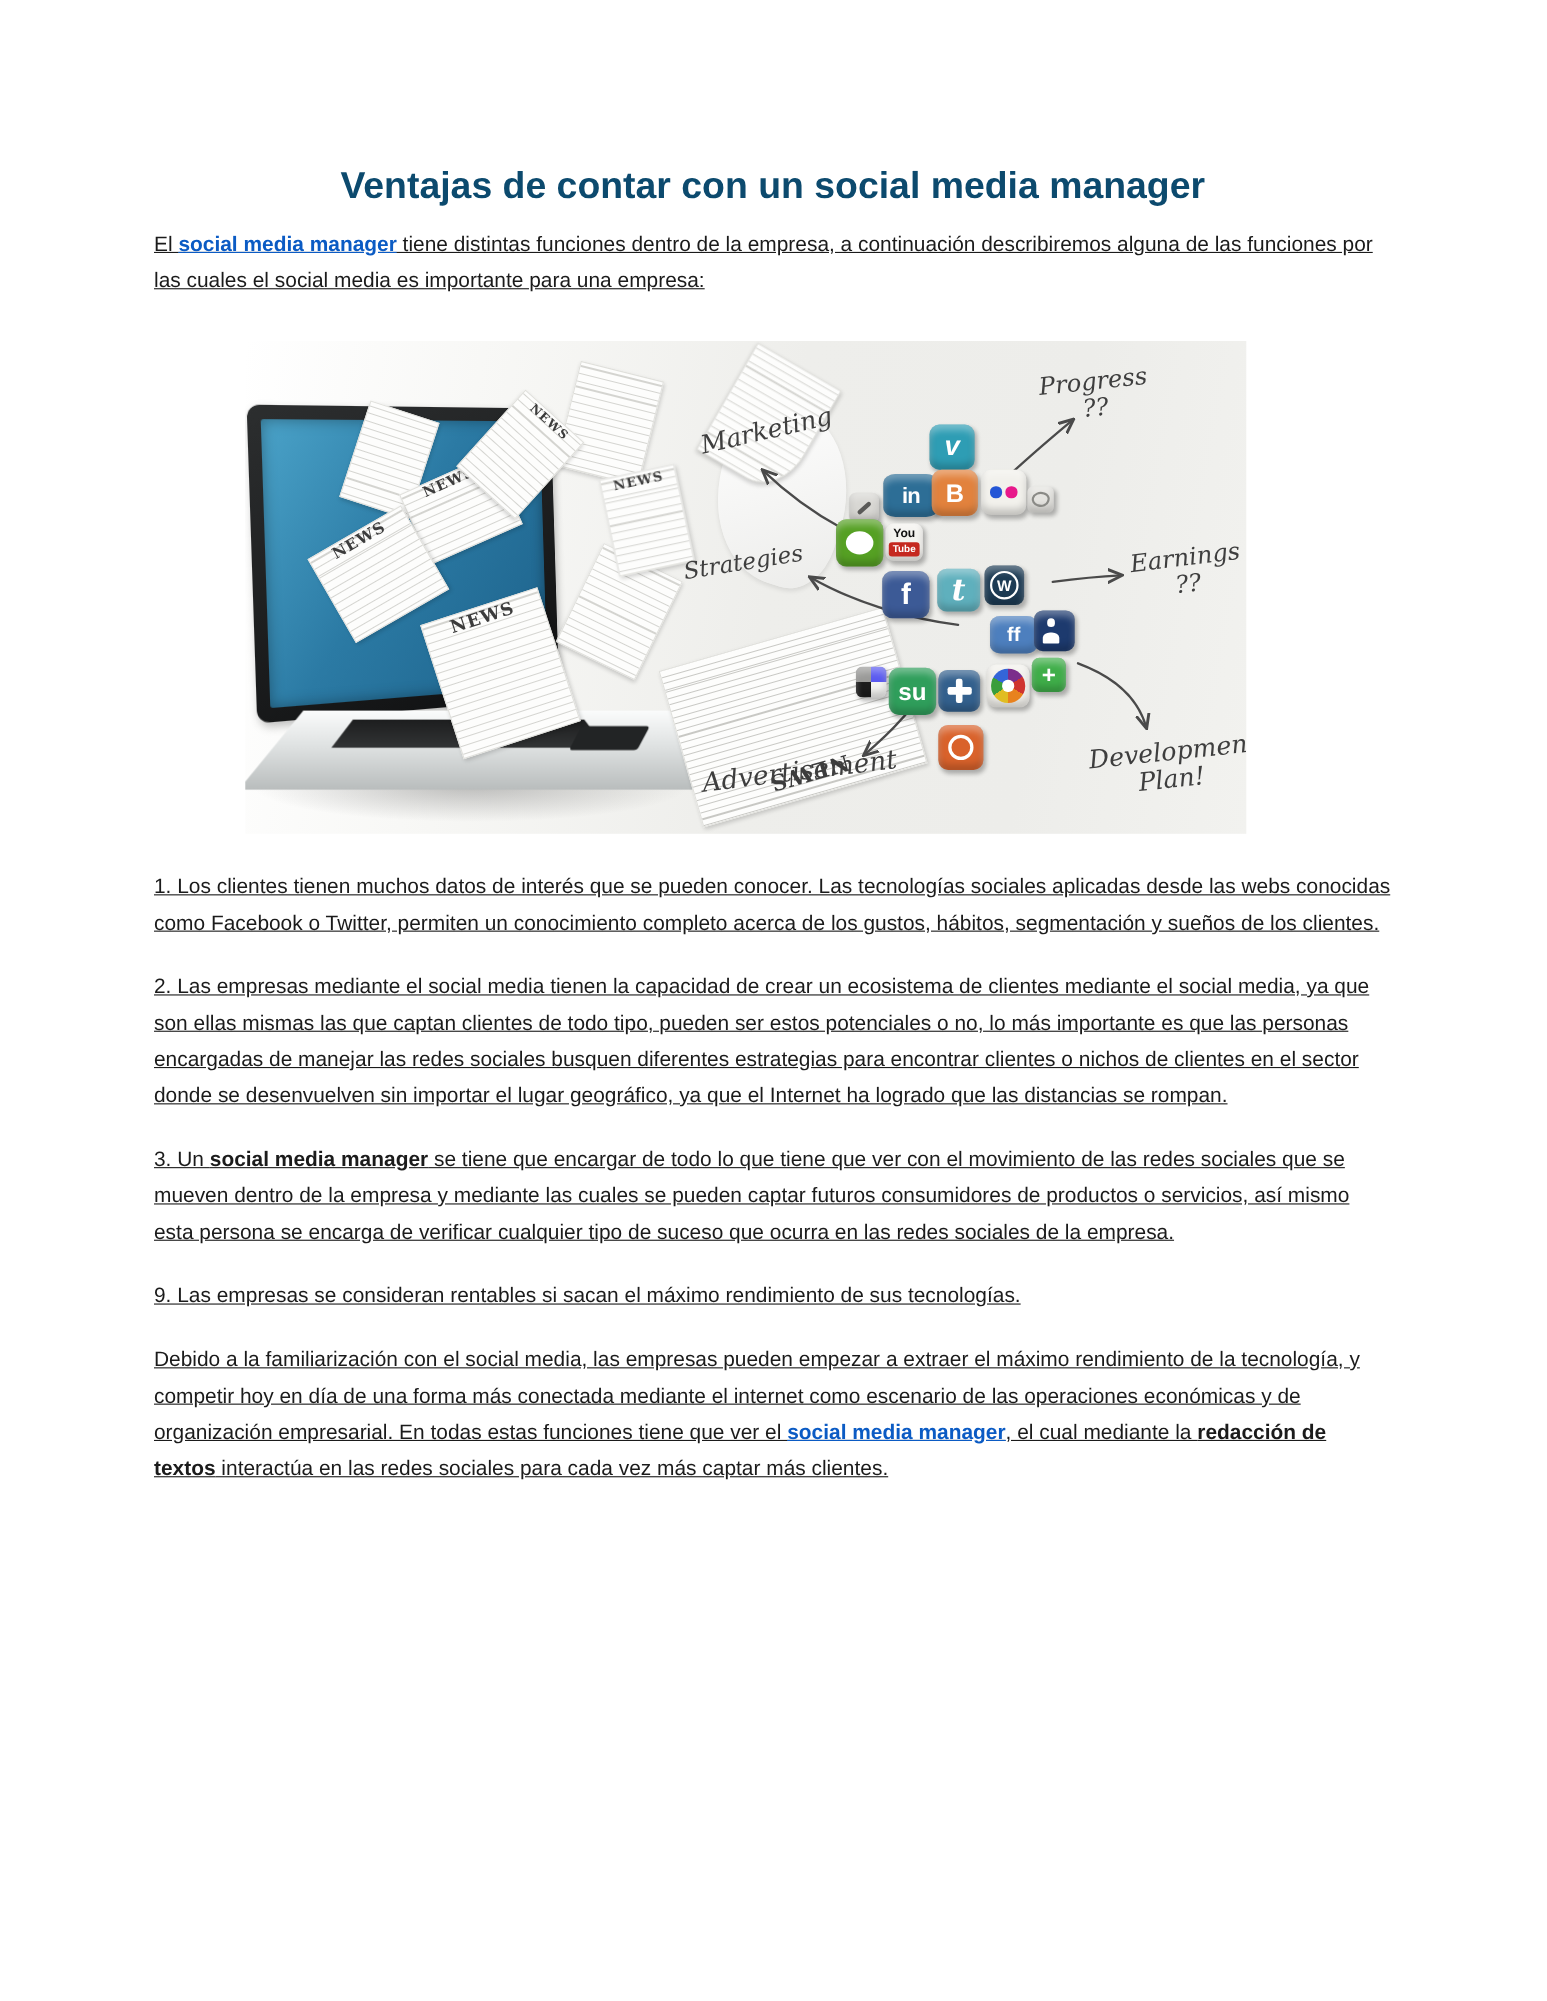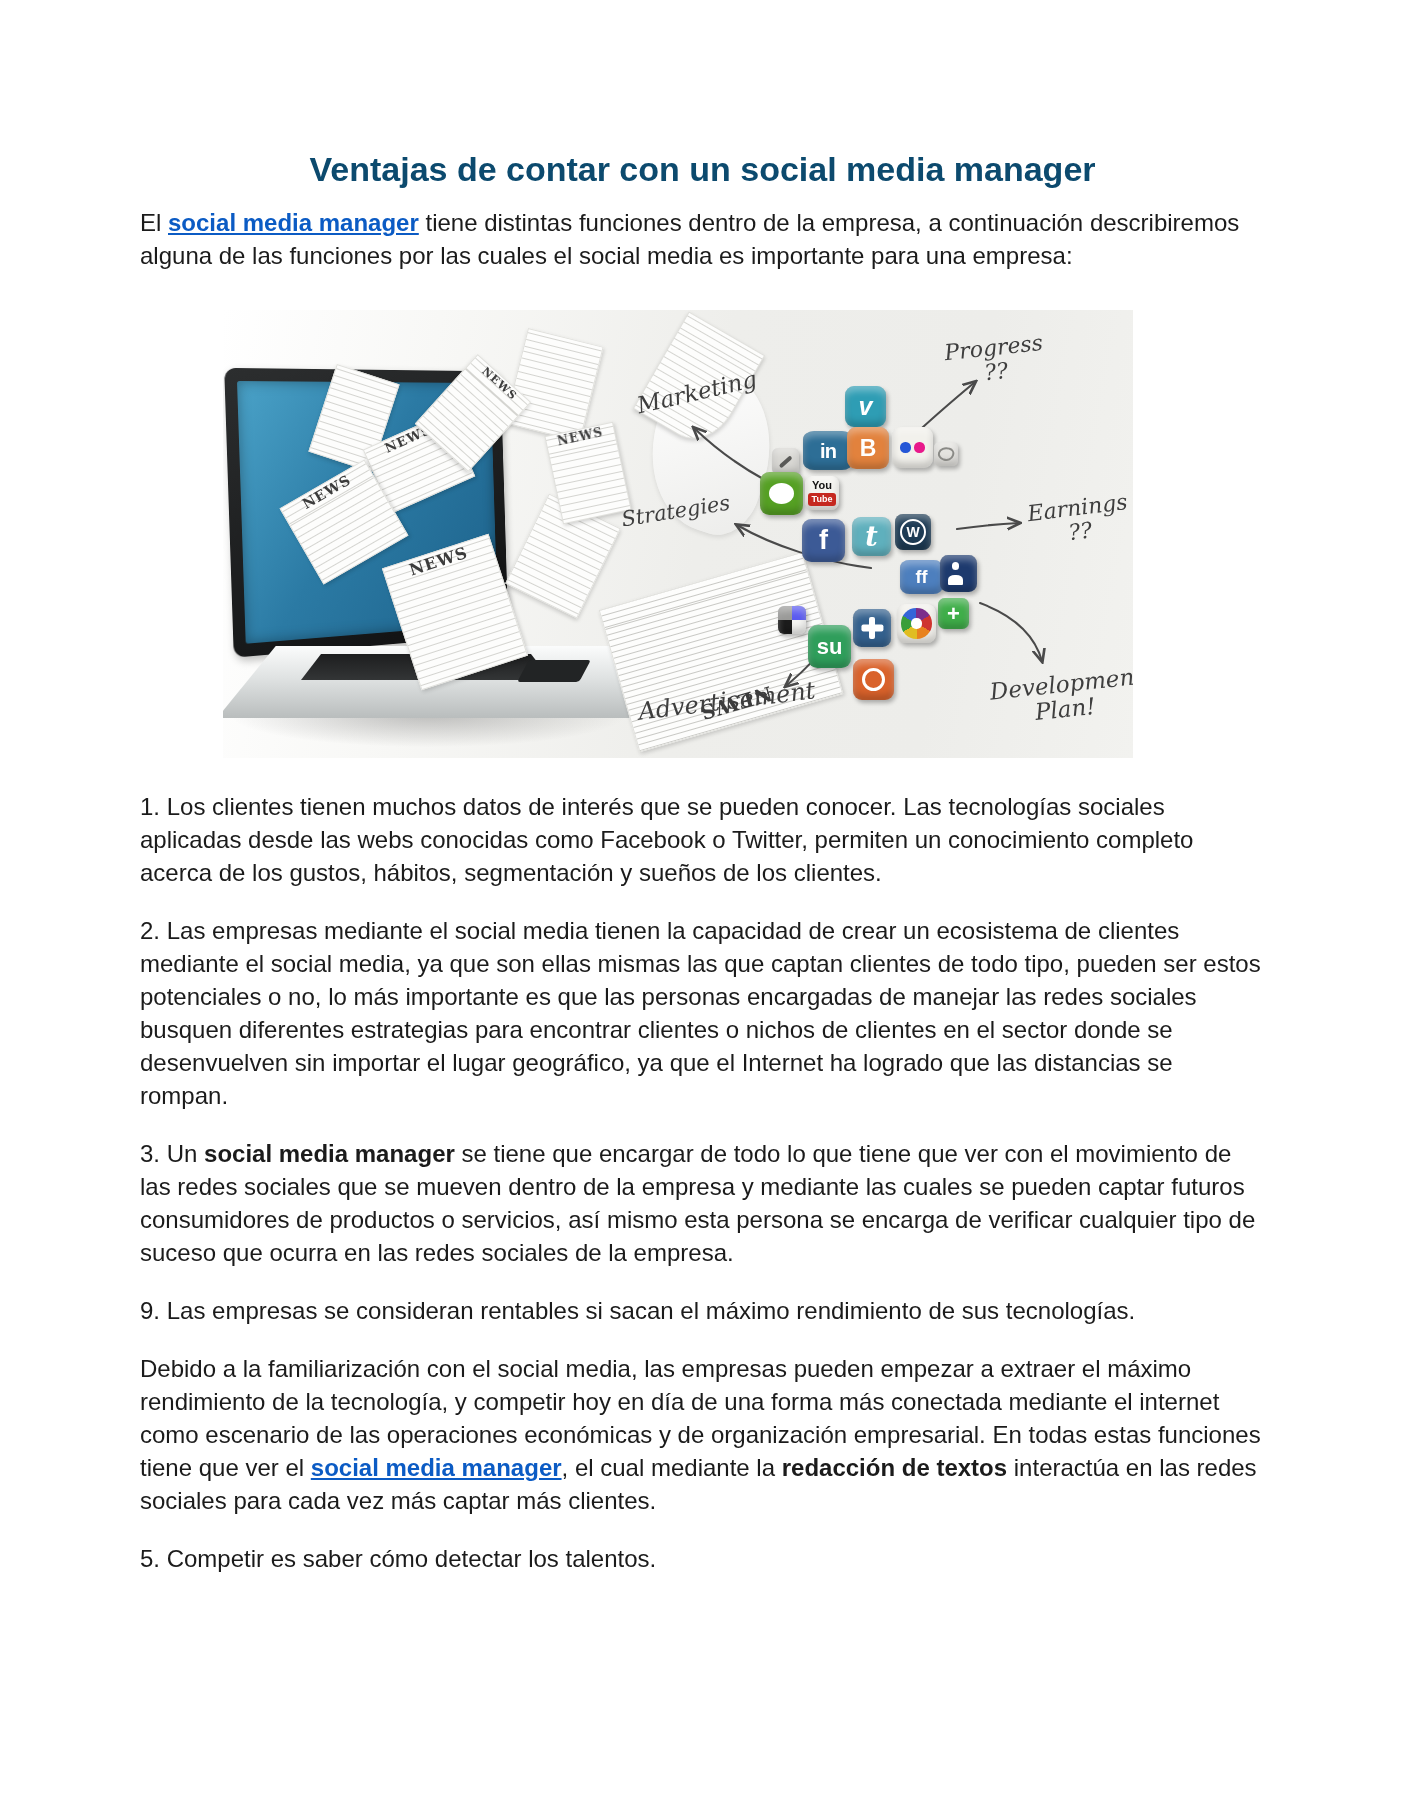--- a/index.html
+++ b/index.html
@@ -1,19 +1,19 @@
 <!DOCTYPE html>
 <html><head>
 <meta charset="utf-8">
 <style>
   html,body{margin:0;padding:0;background:#fff;}
   body{width:1406px;height:1819px;position:relative;font-family:"Liberation Sans",sans-serif;color:#1b1b1b;}
   .doc{padding:148px 141px 0 140px;}
   h1.title{font-size:34px;line-height:42px;font-weight:700;text-align:center;margin:0 0 16px 0;color:#0c4a6e;}
-  p.para{font-size:24px;line-height:33px;margin:0 0 25px 0;}
+  p.para{font-size:19px;line-height:33px;margin:0 0 25px 0;text-decoration:underline;}
   .run-plain{font-weight:400;}
   .run-bold{font-weight:700;}
   a.run-link{font-weight:700;text-decoration:underline;cursor:pointer;}
 
   
   figure.photo{position:relative;width:910px;height:448px;margin:38px 0 32px 83px;overflow:hidden;
     background:linear-gradient(100deg,#ffffff 0%,#f8f8f6 22%,#eeeeeb 52%,#ededea 78%,#f2f2ef 100%);}
   .photo *{box-sizing:border-box;}
 
   
@@ -172,28 +172,27 @@
         <div class="tile t-youtube" style="left: 582px; top: 166px; width: 34px; height: 34px; background: rgb(244, 243, 239);">
           <span class="yt-you">You</span>
           <span class="yt-tube">Tube</span>
         </div>
         <div class="tile t-facebook" style="left: 579px; top: 209px; width: 43px; height: 43px; background: rgb(60, 90, 150); font-size: 27px;">f</div>
         <div class="tile t-twitter" style="left: 629px; top: 207px; width: 39px; height: 39px; background: rgb(95, 176, 189); font-size: 27px;">t</div>
         <div class="tile t-wordpress" style="left: 672px; top: 204px; width: 36px; height: 36px; background: rgb(29, 59, 84); font-size: 14px;">W</div>
         <div class="tile t-friendfeed" style="left: 677px; top: 250px; width: 43px; height: 34px; background: rgb(77, 127, 190); font-size: 18px;">ff</div>
         <div class="tile t-myspace" style="left: 717px; top: 245px; width: 37px; height: 37px; background: rgb(29, 58, 110);"></div>
         <div class="tile t-delicious" style="left: 555px; top: 296px; width: 28px; height: 28px; background: rgb(255, 255, 255);"></div>
-        <div class="tile t-stumbleupon" style="left: 585px; top: 297px; width: 43px; height: 43px; background: rgb(47, 158, 91); font-size: 22px; margin-top: 18px;">su</div>
+        <div class="tile t-stumbleupon" style="left: 585px; top: 297px; width: 43px; height: 43px; background: rgb(47, 158, 91); font-size: 22px;">su</div>
         <div class="tile t-cross" style="left: 630px; top: 299px; width: 38px; height: 38px; background: rgb(51, 96, 141);"></div>
         <div class="tile t-picasa" style="left: 674px; top: 294px; width: 39px; height: 39px; background: rgb(242, 241, 236);"></div>
         <div class="tile t-plus" style="left: 715px; top: 288px; width: 31px; height: 31px; background: rgb(63, 174, 73); font-size: 22px;">+</div>
         <div class="tile t-orangering" style="left: 630px; top: 349px; width: 41px; height: 41px; background: rgb(217, 98, 43);"></div>
       </div>
   </figure>
 
   <p class="para"><span class="run-plain">1. Los clientes tienen muchos datos de interés que se pueden conocer. Las tecnologías sociales aplicadas desde las webs conocidas como Facebook o Twitter, permiten un conocimiento completo acerca de los gustos, hábitos, segmentación y sueños de los clientes.</span></p>
   <p class="para"><span class="run-plain">2. Las empresas mediante el social media tienen la capacidad de crear un ecosistema de clientes mediante el social media, ya que son ellas mismas las que captan clientes de todo tipo, pueden ser estos potenciales o no, lo más importante es que las personas encargadas de manejar las redes sociales busquen diferentes estrategias para encontrar clientes o nichos de clientes en el sector donde se desenvuelven sin importar el lugar geográfico,  ya que el Internet ha logrado que las distancias se rompan.</span></p>
   <p class="para"><span class="run-plain">3. Un </span><span class="run-bold">social media manager</span><span class="run-plain"> se tiene que encargar de todo lo que tiene que ver con el movimiento de las redes sociales que se mueven dentro de la empresa y mediante las cuales se pueden captar futuros consumidores de productos o servicios, así mismo esta persona se encarga de verificar cualquier tipo de suceso que ocurra en las redes sociales de la empresa.</span></p>
   <p class="para"><span class="run-plain">9. Las empresas se consideran rentables si sacan el máximo rendimiento de sus tecnologías.</span></p>
   <p class="para"><span class="run-plain">Debido a la familiarización con el social media, las empresas pueden empezar a extraer el máximo rendimiento de la tecnología, y competir hoy en día de una forma más conectada mediante el internet como escenario de las operaciones económicas y de organización empresarial. En todas estas funciones tiene que ver el </span><a class="run-link" href="#" style="color: rgb(11, 91, 196);">social media manager</a><span class="run-plain">, el cual mediante la </span><span class="run-bold">redacción de textos</span><span class="run-plain"> interactúa en las redes sociales para cada vez más captar más clientes.</span></p>
-  <p class="para"><span class="run-plain">5. Competir es saber cómo detectar los talentos.</span></p>
 
 </div>
 
 </body></html>

